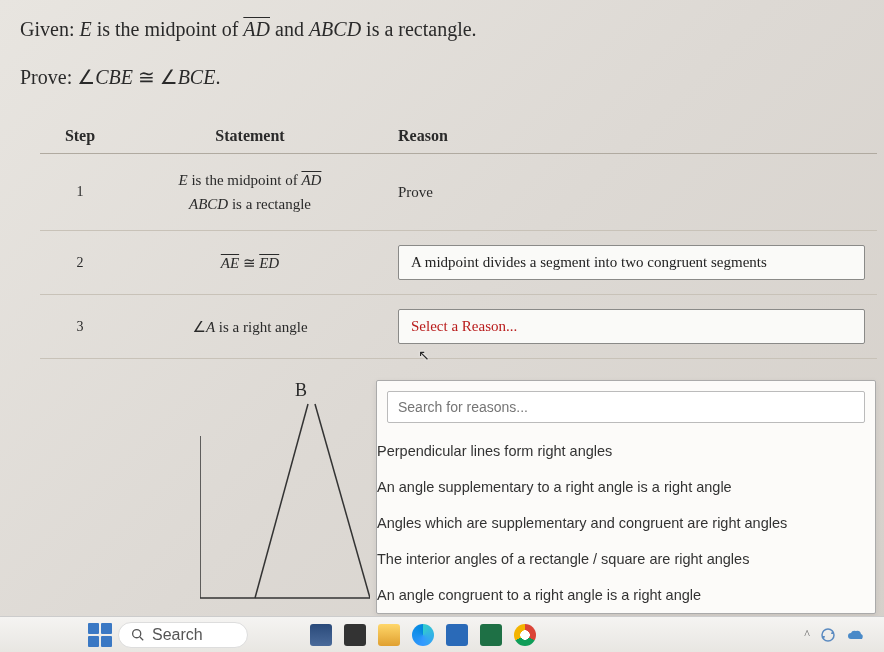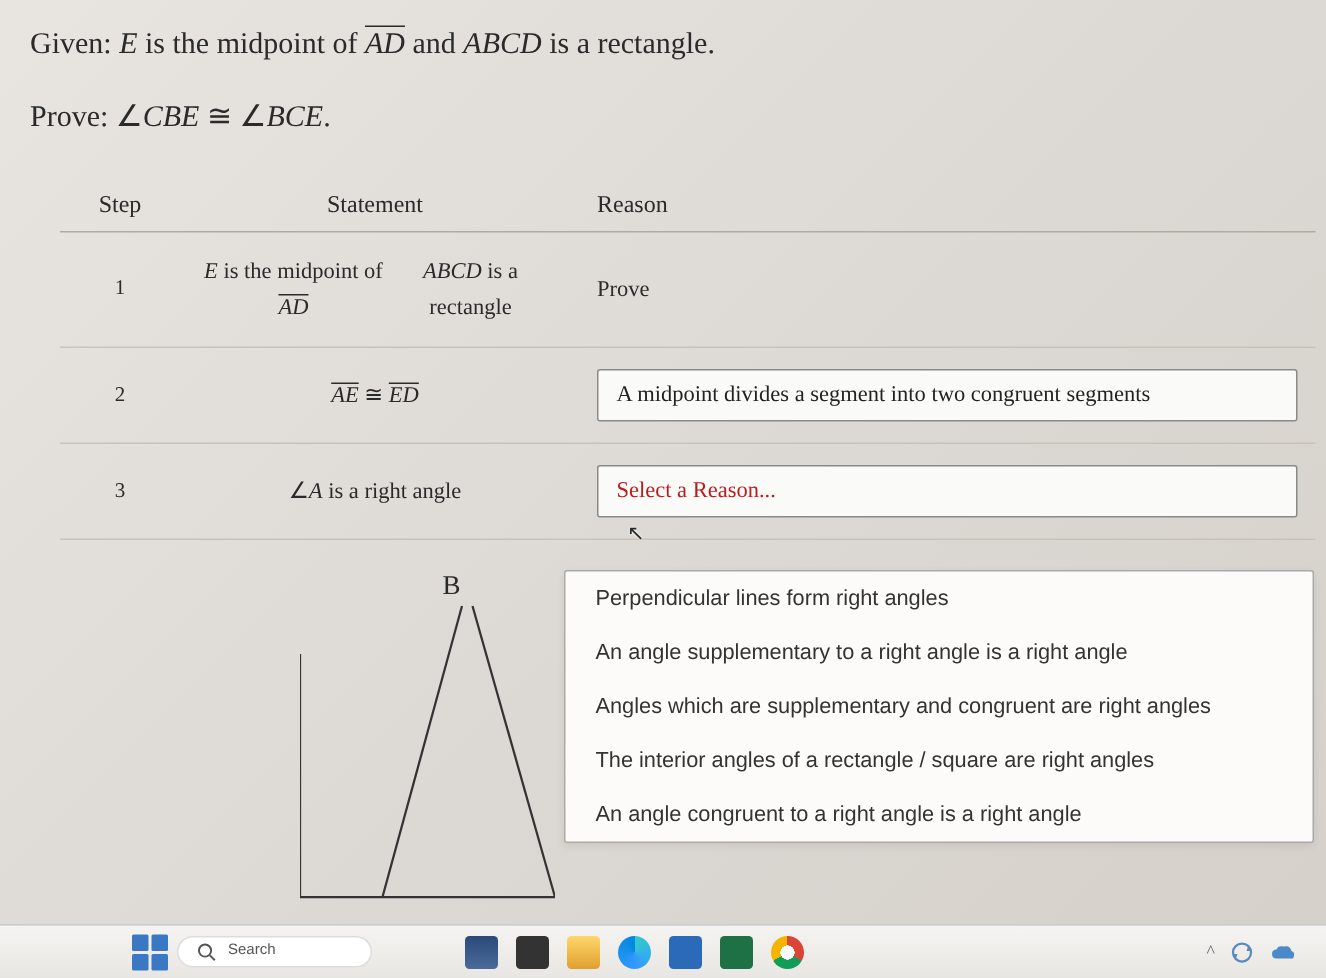--- a/index.html
+++ b/index.html
@@ -33,40 +33,40 @@
     
     .proof-table {
       display: grid;
       grid-template-columns: 80px 260px 1fr;
       margin-left: 20px;
     }
     .header-row {
       display: contents;
     }
     .header-cell {
-      font-weight: normal;
+      font-weight: bold;
       font-size: 16px;
       padding: 8px 12px;
       border-bottom: 1px solid #b0aaa0;
     }
     .step-col { text-align: center; }
     .stmt-col { text-align: center; }
     .reason-col { text-align: left; padding-left: 18px; }
     
     .body-row { display: contents; }
     .body-cell {
       padding: 14px 12px;
       border-bottom: 1px solid #c8c2b8;
       font-size: 15px;
       display: flex;
       align-items: center;
       justify-content: center;
     }
     .body-cell.step-num { font-size: 14px; }
-    .body-cell.stmt-text { text-align: center; line-height: 1.6; }
+    .body-cell.stmt-text { text-align: center; flex-direction: column; line-height: 1.6; }
     .body-cell.reason-text { justify-content: flex-start; padding-left: 18px; }
     
     .reason-select {
       width: 100%;
       background: #fafaf8;
       border: 1px solid #8a8a88;
       border-radius: 2px;
       padding: 8px 12px;
       font-size: 15px;
       font-family: Georgia, serif;
@@ -90,21 +90,21 @@
       margin: 10px;
       padding: 7px 10px;
       border: 1px solid #bbb;
       border-radius: 2px;
       font-size: 14px;
       color: #888;
       background: #fff;
       font-family: Arial, sans-serif;
     }
     .dropdown-option {
-      padding: 10px 20px;
+      padding: 10px 0;
       font-size: 14.5px;
       font-family: Arial, sans-serif;
       color: #333;
       cursor: pointer;
     }
     
     .figure-b {
       position: absolute;
       left: 295px;
       top: 380px;
@@ -143,26 +143,27 @@
       margin-left: 80px;
     }
     .start-btn span { background: #3a78c4; border-radius: 1px; }
     .start-btn span:nth-child(1){background:#3a78c4;}
     .start-btn span:nth-child(2){background:#3a78c4;}
     .start-btn span:nth-child(3){background:#3a78c4;}
     .start-btn span:nth-child(4){background:#3a78c4;}
     
     .search-box {
       display: flex;
+      align-items: center;
       gap: 8px;
       background: #fff;
       border: 1px solid #ddd;
       border-radius: 14px;
       padding: 3px 12px;
-      font-size: 10px;
+      font-size: 16px;
       color: #555;
       width: 130px;
       font-family: Arial, sans-serif;
     }
     .tb-spacer { flex: 0 0 30px; }
     .tb-icons { display: flex; gap: 12px; align-items: center; margin-left: 20px; }
     .tb-icon { width: 22px; height: 22px; border-radius: 3px; }
     .tb-right { margin-left: auto; display: flex; gap: 10px; align-items: center; color: #666; font-size: 12px; padding-right: 12px;}
     .cursor-hand {
       position: absolute;
@@ -226,20 +227,21 @@
 <svg class="figure-lines">
   <line x1="108" y1="6" x2="55" y2="200" stroke="#333" stroke-width="1.5"></line>
   <line x1="115" y1="6" x2="170" y2="200" stroke="#333" stroke-width="1.5"></line>
   <line x1="0" y1="200" x2="170" y2="200" stroke="#333" stroke-width="1.5"></line>
   <line x1="0" y1="38" x2="0" y2="200" stroke="#333" stroke-width="1.5"></line>
 </svg>
 
 <span class="cursor-hand">↖</span>
 
 <div class="dropdown-panel">
+  <input class="dropdown-search" placeholder="Search for reasons..." style="">
   <div class="dropdown-option">Perpendicular lines form right angles</div>
   <div class="dropdown-option">An angle supplementary to a right angle is a right angle</div>
   <div class="dropdown-option">Angles which are supplementary and congruent are right angles</div>
   <div class="dropdown-option">The interior angles of a rectangle / square are right angles</div>
   <div class="dropdown-option">An angle congruent to a right angle is a right angle</div>
 </div>
 
 <div class="taskbar">
   <div class="start-btn">
     <span></span>

